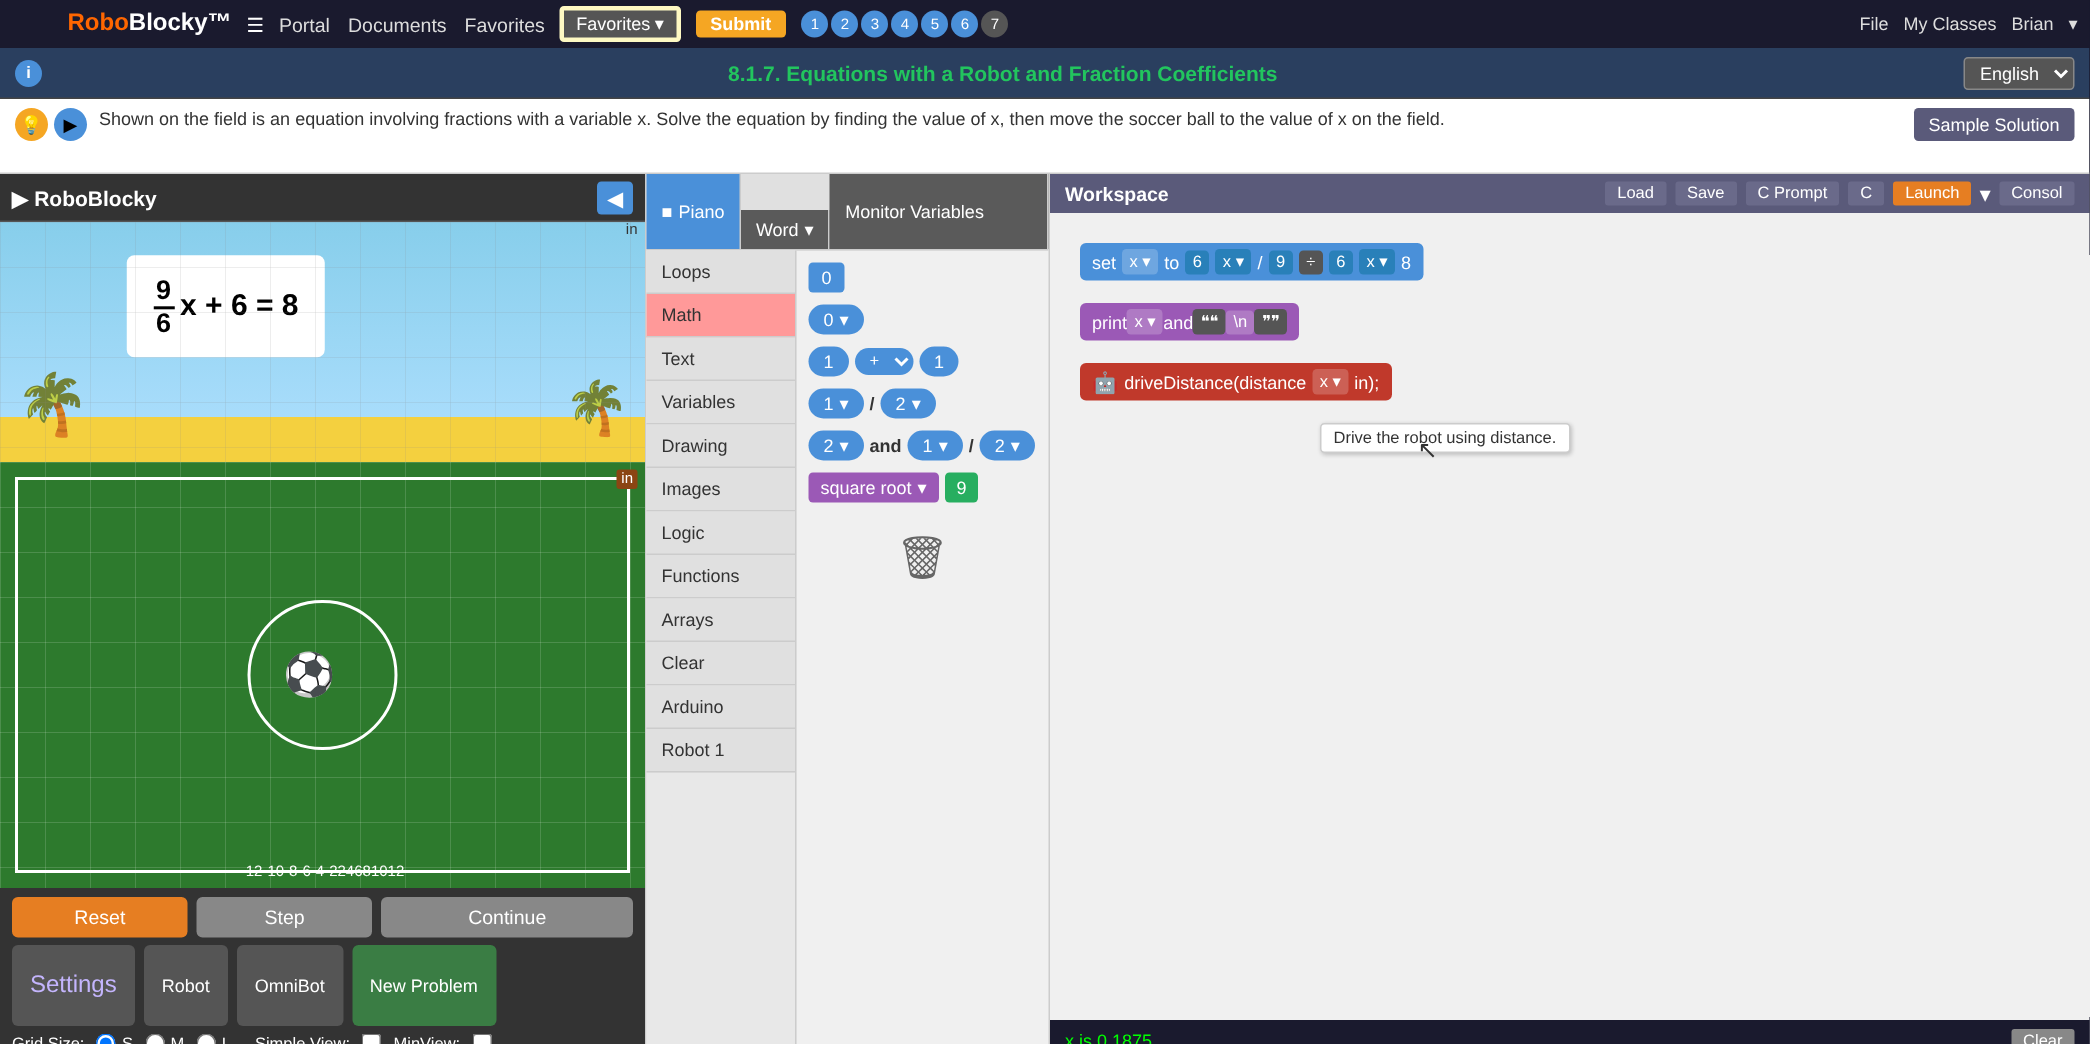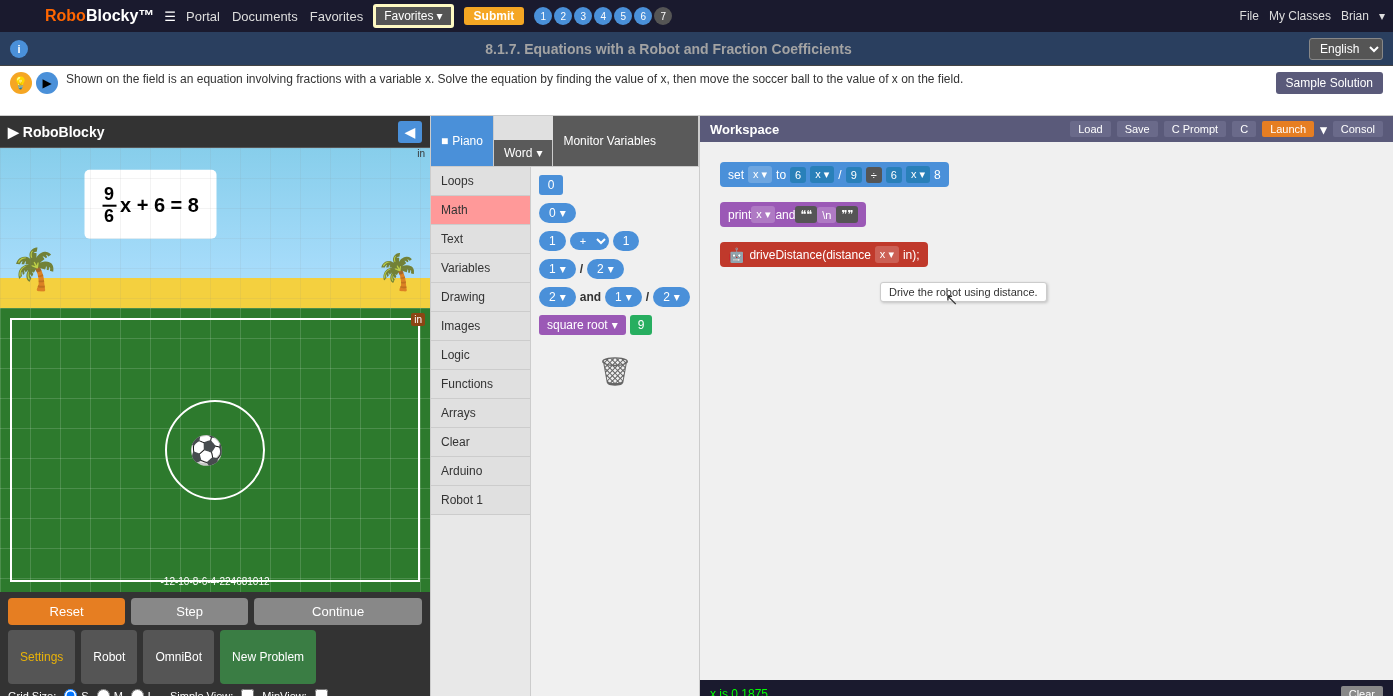--- a/index.html
+++ b/index.html
@@ -33,21 +33,21 @@
     
     
     .title-bar {
       display: flex; align-items: center; background: #2a3f5f; height: 34px;
       padding: 0 10px; gap: 8px; border-bottom: 1px solid #444;
     }
     .info-icon {
       width: 18px; height: 18px; border-radius: 50%; background: #4a90d9;
       display: flex; align-items: center; justify-content: center; color: white; font-size: 11px; font-weight: bold;
     }
-    .title-text { color: #a3a3a3; font-size: 14px; font-weight: bold; flex: 1; text-align: center; }
+    .title-text { color: #22c55e; font-size: 14px; font-weight: bold; flex: 1; text-align: center; }
     .lang-select {
       background: #555; color: white; border: 1px solid #888; border-radius: 3px;
       padding: 2px 6px; font-size: 12px;
     }
     
     
     .main-content { display: flex; height: calc(696px - 32px - 34px - 38px); }
     
     
     .left-panel {
@@ -102,21 +102,21 @@
     }
     
     
     .controls { background: #333; padding: 6px 8px; }
     .btn-row1 { display: flex; gap: 6px; margin-bottom: 5px; }
     .btn-row2 { display: flex; gap: 6px; margin-bottom: 5px; }
     .btn-row3 { display: flex; gap: 8px; align-items: center; font-size: 11px; color: white; }
     .btn-reset { background: #e67e22; color: white; border: none; border-radius: 4px; padding: 6px 16px; cursor: pointer; font-size: 13px; flex: 1; }
     .btn-step { background: #888; color: white; border: none; border-radius: 4px; padding: 6px 16px; cursor: pointer; font-size: 13px; flex: 1; }
     .btn-continue { background: #888; color: white; border: none; border-radius: 4px; padding: 6px 20px; cursor: pointer; font-size: 13px; flex: 1.5; }
-    .btn-settings { background: #555; color: #eab308; border: none; border-radius: 4px; padding: 4px 12px; cursor: pointer; font-size: 12px; }
+    .btn-settings { background: #555; color: #c4b5fd; border: none; border-radius: 4px; padding: 4px 12px; cursor: pointer; font-size: 16px; }
     .btn-robot { background: #555; color: white; border: none; border-radius: 4px; padding: 4px 12px; cursor: pointer; font-size: 12px; }
     .btn-omnibot { background: #555; color: white; border: none; border-radius: 4px; padding: 4px 12px; cursor: pointer; font-size: 12px; }
     .btn-newproblem { background: #3a7d44; color: white; border: none; border-radius: 4px; padding: 20px 12px; cursor: pointer; font-size: 12px; }
     .radio-group { display: flex; align-items: center; gap: 4px; }
     
     
     .blocks-panel { width: 270px; background: #f0f0f0; border-left: 1px solid #ccc; border-right: 1px solid #ccc; display: flex; flex-direction: column; }
     .blocks-tabs { display: flex; border-bottom: 1px solid #ccc; background: #e0e0e0; }
     .block-tab { 
       padding: 6px 10px; font-size: 12px; cursor: pointer; 

